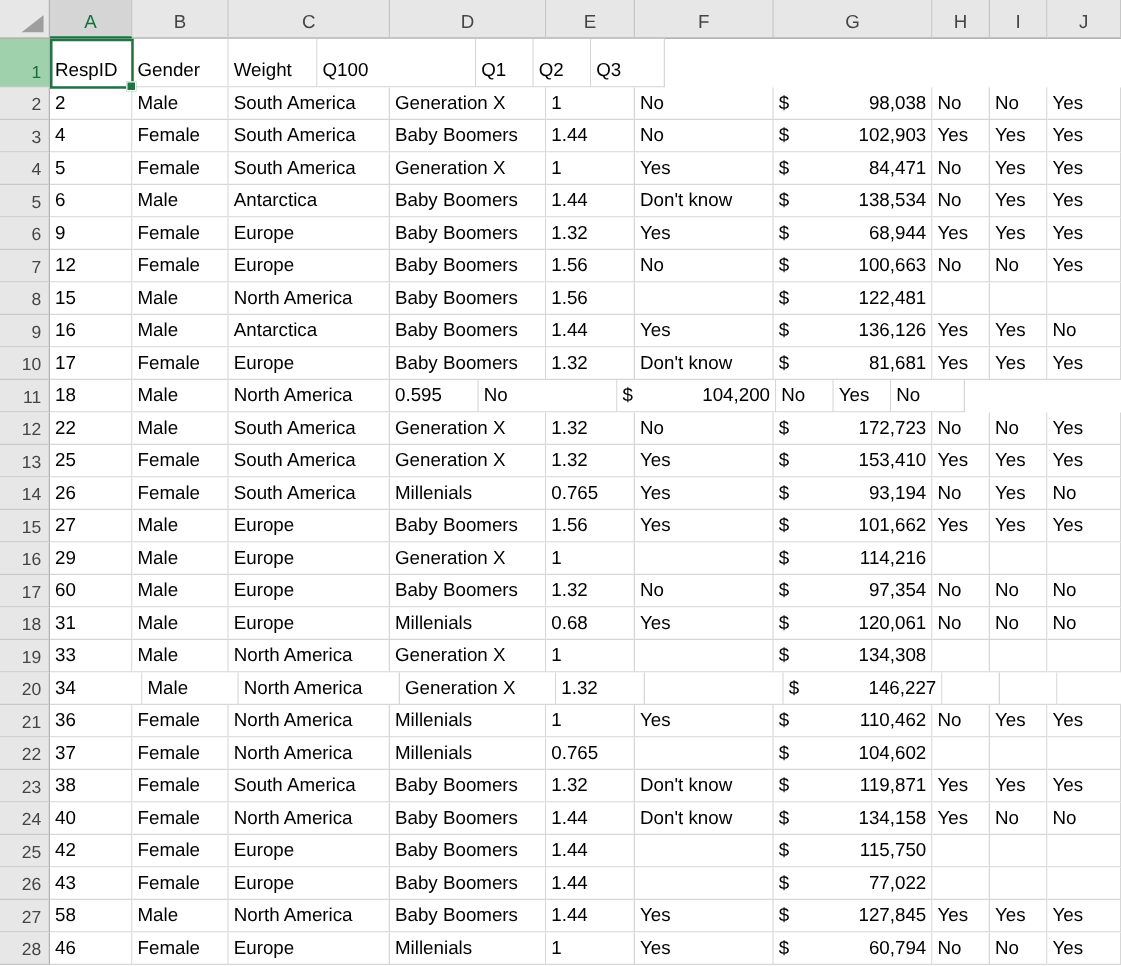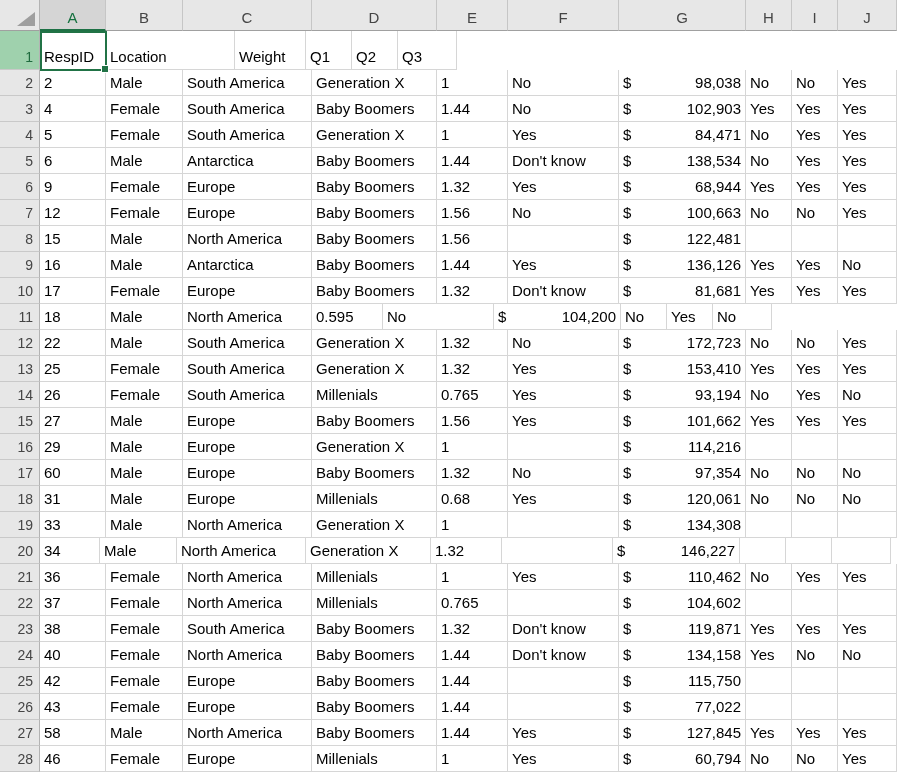--- a/index.html
+++ b/index.html
@@ -82,22 +82,23 @@
       <div class="colh" style="width: 111px;">F</div>
       <div class="colh" style="width: 127px;">G</div>
       <div class="colh" style="width: 46px;">H</div>
       <div class="colh" style="width: 46px;">I</div>
       <div class="colh" style="width: 59px;">J</div>
     </div>
   <div id="rows">
       <div class="row r1" style="height: 39px;">
         <div class="rowh">1</div>
         <div class="cell" style="width: 66px;">RespID</div>
-        <div class="cell" style="width: 129px;">Location</div>
+        <div class="cell" style="width: 77px;">Gender</div>
         <div class="cell" style="width: 71px;">Weight</div>
+        <div class="cell" style="width: 127px;">Q100</div>
         <div class="cell" style="width: 46px;">Q1</div>
         <div class="cell" style="width: 46px;">Q2</div>
         <div class="cell" style="width: 59px;">Q3</div>
       </div>
       <div class="row" style="height: 26px;">
         <div class="rowh">2</div>
         <div class="cell" style="width: 66px;">2</div>
         <div class="cell" style="width: 77px;">Male</div>
         <div class="cell" style="width: 129px;">South America</div>
         <div class="cell" style="width: 125px;">Generation X</div>
@@ -377,21 +378,21 @@
         <div class="cell acct" style="width: 127px;">
           <span>$</span>
           <span class="amt">134,308</span>
         </div>
         <div class="cell" style="width: 46px;"></div>
         <div class="cell" style="width: 46px;"></div>
         <div class="cell" style="width: 59px;"></div>
       </div>
       <div class="row" style="height: 26px;">
         <div class="rowh">20</div>
-        <div class="cell" style="width: 60px;">34</div>
+        <div class="cell" style="width: 74px;">34</div>
         <div class="cell" style="width: 77px;">Male</div>
         <div class="cell" style="width: 129px;">North America</div>
         <div class="cell" style="width: 125px;">Generation X</div>
         <div class="cell" style="width: 71px;">1.32</div>
         <div class="cell" style="width: 111px;"></div>
         <div class="cell acct" style="width: 127px;">
           <span>$</span>
           <span class="amt">146,227</span>
         </div>
         <div class="cell" style="width: 46px;"></div>

